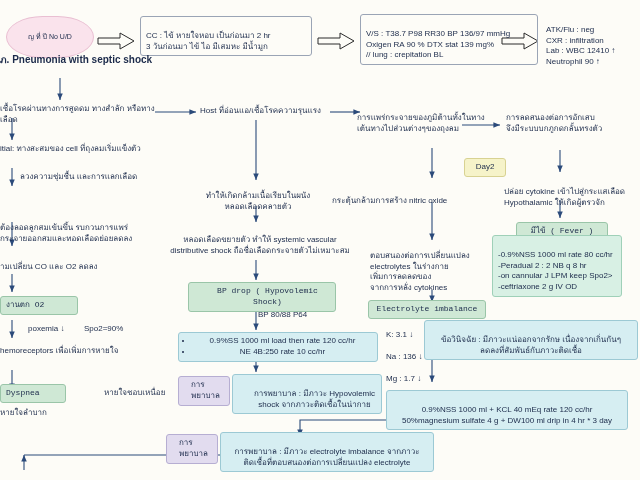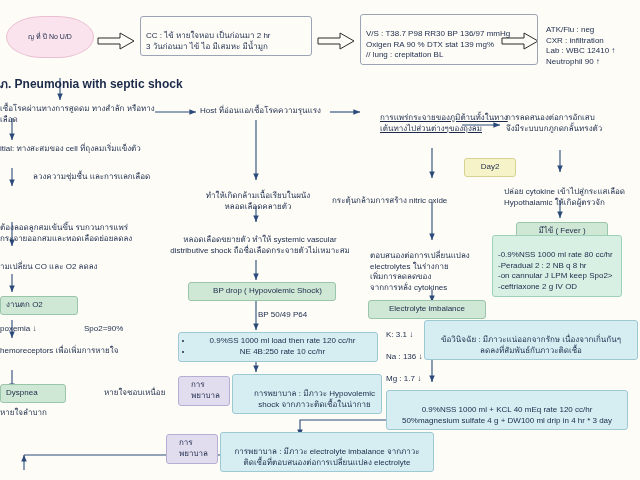--- a/index.html
+++ b/index.html
@@ -5,21 +5,21 @@
   html,body{margin:0;padding:0;}
   body{
     width:640px;height:480px;position:relative;overflow:hidden;
     background:#fdfcf7;
     font-family:"Liberation Sans", sans-serif;
     font-size:8px;color:#1b2a4a;
   }
   .node{position:absolute;box-sizing:border-box;line-height:1.35;}
   .plain{background:transparent;}
   .box{border:1px solid #9aa4b5;border-radius:3px;padding:3px 5px;}
-  .green{background:#cfe8d5;border-color:#9ac5a8;}
+  .green{background:#cfe8d5;border-color:#9ac5a8;font-family:Liberation Mono, monospace;}
   .mint{background:#d8f0e4;border-color:#9fd0b8;}
   .cyan{background:#d6eef2;border-color:#9cc9d4;text-align:center;}
   .yellow{background:#f6f3c9;border-color:#d8d292;}
   .purple{background:#e2dcef;border-color:#b6aed2;padding-left:12px;}
   .cloud{
     background:#fae3ec;border-radius:50%/60%;border:1px solid #e9bfd2;
     text-align:center;padding:4px 6px;
   }
   .hdr{font-weight:bold;}
   .small{font-size:7px;}
@@ -94,44 +94,44 @@
 // lung : crepitation BL</span>
 </div>
 
 <div class="node plain" style="left:546px;top:14px;width:92px;white-space:pre-line;">
   <span>ATK/Flu : neg
 CXR : infiltration
 Lab : WBC 12410 ↑
 Neutrophil 90 ↑</span>
 </div>
 
-<div class="node plain hdr" style="left:0px;top:76px;width:260px;font-size:12px;">
+<div class="node plain hdr" style="left:0px;top:53px;width:260px;font-size:10px;">
   <span>ภ. Pneumonia with septic shock</span>
 </div>
 
 <div class="node plain" style="left:0px;top:104px;width:156px;">
   <span>เชื้อโรคผ่านทางการสูดดม ทางสำลัก หรือทางเลือด</span>
 </div>
 <div class="node plain" style="left:0px;top:144px;width:150px;">
   <span>itial: ทางสะสมของ cell ที่ถุงลมเริ่มแข็งตัว</span>
 </div>
-<div class="node plain" style="left:17px;top:172px;width:150px;padding-left:16px;">
+<div class="node plain" style="left:4px;top:172px;width:150px;padding-left:16px;">
   <span>ลวงความชุ่มชื้น และการแลกเลือด</span>
 </div>
 <div class="node plain" style="left:0px;top:212px;width:156px;white-space:pre-line;">
   <span>ต้องลอดลูกสมเข้นขึ้น รบกวนการแพร่
 กระจายออกสมและทอดเลือดย่อยลดลง</span>
 </div>
 <div class="node plain" style="left:0px;top:262px;width:150px;">
   <span>ามเปลี่ยน CO และ O2 ลดลง</span>
 </div>
 <div class="node box green" style="left:0px;top:296px;width:78px;">
   <span>งานตก O2</span>
 </div>
-<div class="node plain" style="left:0px;top:324px;width:80px;">
+<div class="node plain" style="left:0px;top:324px;width:80px;padding-left:28px;">
   <span>poxemia ↓</span>
 </div>
 <div class="node plain" style="left:84px;top:324px;width:70px;">
   <span>Spo2=90%</span>
 </div>
 <div class="node plain" style="left:0px;top:346px;width:156px;">
   <span>hemoreceptors เพื่อเพิ่มการหายใจ</span>
 </div>
 <div class="node box green" style="left:0px;top:384px;width:66px;">
   <span>Dyspnea</span>
@@ -151,21 +151,21 @@
 หลอดเลือดคลายตัว</span>
 </div>
 <div class="node plain" style="left:164px;top:224px;width:192px;white-space:pre-line;text-align:center;">
   <span>หลอดเลือดขยายตัว ทำให้ systemic vascular
 distributive shock ถือชื่อเลือดกระจายตัวไม่เหมาะสม</span>
 </div>
 <div class="node box green" style="left:188px;top:282px;width:148px;text-align:center;padding-left:16px;">
   <span>BP drop ( Hypovolemic Shock)</span>
 </div>
 <div class="node plain" style="left:258px;top:310px;width:110px;">
-  <span>BP 50/49 P64</span>
+  <span>BP 80/88 P64</span>
 </div>
 <div class="node box cyan" style="left:178px;top:332px;width:200px;">
   <ul class="b">
     <li>0.9%SS 1000 ml load then rate 120 cc/hr</li>
     <li>NE 4B:250 rate 10 cc/hr</li>
   </ul>
 </div>
 <div class="node box purple" style="left:178px;top:376px;width:52px;">
   <span>การพยาบาล</span>
 </div>
@@ -174,32 +174,32 @@
 shock จากภาวะติดเชื้อในน่ากาย</span>
 </div>
 <div class="node box purple" style="left:166px;top:434px;width:52px;">
   <span>การพยาบาล</span>
 </div>
 <div class="node box cyan" style="left:220px;top:432px;width:214px;white-space:pre-line;">
   <span>การพยาบาล : มีภาวะ electrolyte imbalance จากภาวะ
 ติดเชื้อที่ตอบสนองต่อการเปลี่ยนแปลง electrolyte</span>
 </div>
 
-<div class="node plain" style="left:380px;top:102px;width:146px;white-space:pre-line;text-decoration:underline;">
+<div class="node plain" style="left:357px;top:102px;width:146px;white-space:pre-line;">
   <span>การแพร่กระจายของภูมิต้านทั้งในทาง
 เต้นทางไปส่วนต่างๆของถุงลม</span>
 </div>
 <div class="node plain" style="left:506px;top:102px;width:134px;white-space:pre-line;">
   <span>การลดสนองต่อการอักเสบ
 จึงมีระบบบกภูกดกลั้นทรงตัว</span>
 </div>
 <div class="node plain" style="left:332px;top:196px;width:156px;">
   <span>กระตุ้นกล้ามการสร้าง nitric oxide</span>
 </div>
-<div class="node box yellow" style="left:464px;top:158px;width:52px;text-align:center;">
+<div class="node box yellow" style="left:464px;top:158px;width:42px;text-align:center;">
   <span>Day2</span>
 </div>
 <div class="node plain" style="left:504px;top:176px;width:136px;white-space:pre-line;">
   <span>ปล่อย cytokine เข้าไปสู่กระแสเลือด
 Hypothalamic ให้เกิดผู้ตรวจัก</span>
 </div>
 <div class="node box green" style="left:516px;top:222px;width:92px;text-align:center;">
   <span>มีไข้ ( Fever )</span>
 </div>
 <div class="node box mint" style="left:492px;top:235px;width:130px;white-space:pre-line;">

